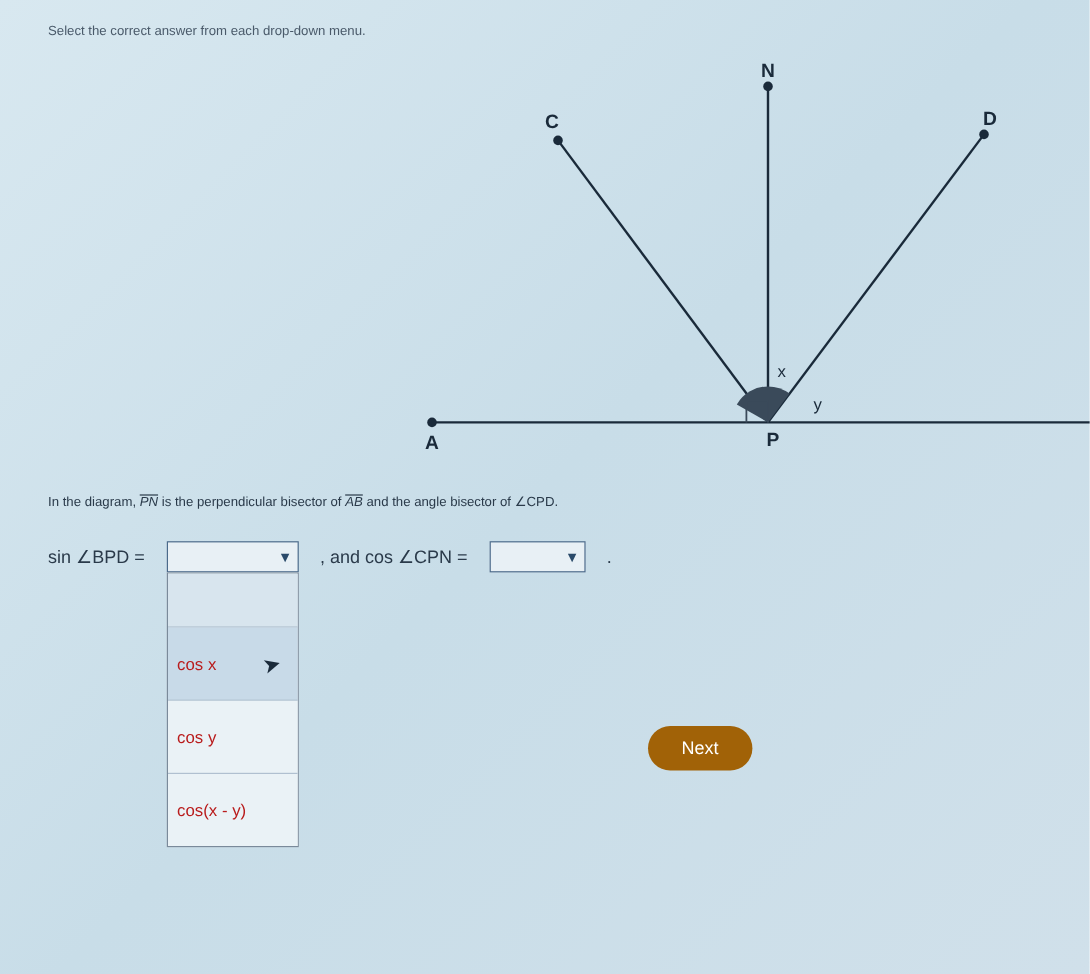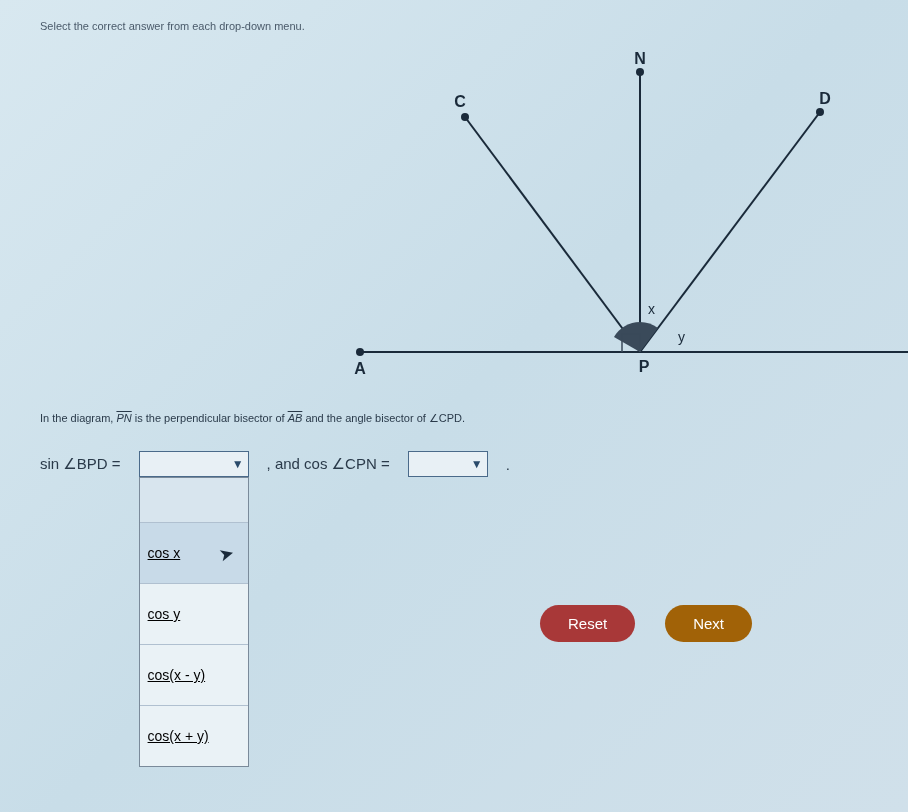--- a/index.html
+++ b/index.html
@@ -65,25 +65,24 @@
       top: 26px;
       left: 0;
       width: 110px;
       border: 1.5px solid #7a8a9a;
       background: #f0f5f8;
       z-index: 10;
     }
     .dropdown-option {
       padding: 22px 8px;
       font-size: 14px;
-      color: #000000;
+      color: #b91c1c;
       border-bottom: 1px solid #b0c0d0;
       cursor: pointer;
       background: #eaf2f6;
-      text-decoration: underline;
     }
     .dropdown-option:first-child {
       height: 30px;
       background: #d8e5ee;
     }
     .dropdown-option.highlighted {
       background: #c8dae8;
     }
     .dropdown-option:last-child { border-bottom: none; }
     .cursor-arrow {
@@ -161,28 +160,26 @@
     <span>sin ∠BPD =</span>
     <div class="dropdown-wrapper">
       <div class="dropdown-box">
         <span class="chevron">▼</span>
       </div>
       <div class="dropdown-options">
         <div class="dropdown-option"></div>
         <div class="dropdown-option highlighted">cos x</div>
         <div class="dropdown-option">cos y</div>
         <div class="dropdown-option">cos(x - y)</div>
-        <div class="dropdown-option">cos(x + y)</div>
       </div>
       <div class="cursor-arrow">➤</div>
     </div>
     <span>, and cos ∠CPN =</span>
     <div class="dropdown-box small">
       <span class="chevron">▼</span>
     </div>
     <span>.</span>
   </div>
 </div>
 
 <div class="button-row">
-  <button class="btn btn-reset">Reset</button>
   <button class="btn btn-next">Next</button>
 </div>
 
 </body></html>

